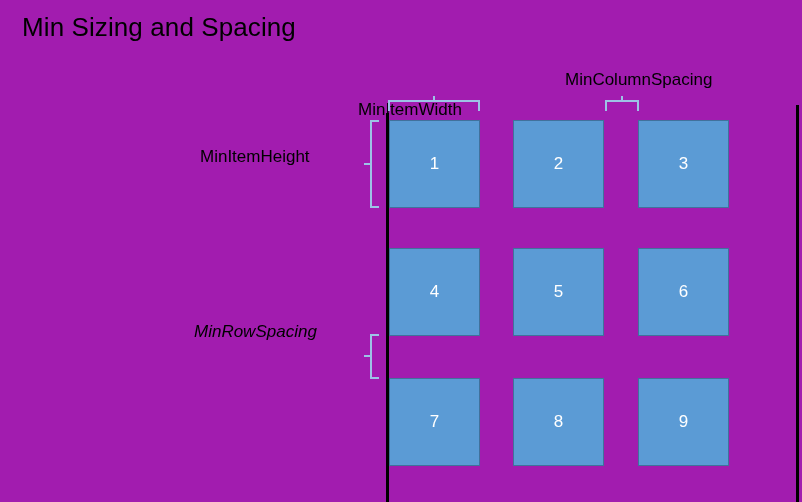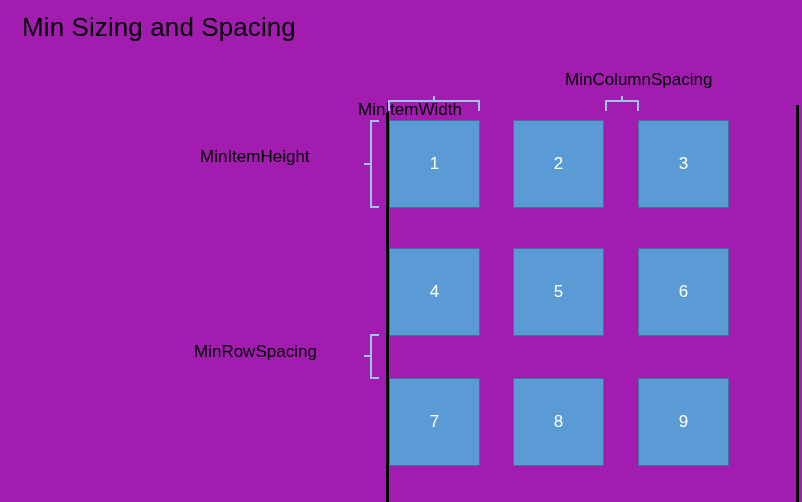--- a/index.html
+++ b/index.html
@@ -66,21 +66,21 @@
   
   .callout-label {
     position: absolute;
     font-size: 17px;
     color: #000000;
     white-space: nowrap;
   }
   #label-minitemwidth      { left: 358px; top: 70px; margin-top: 30px; }
   #label-mincolumnspacing  { left: 565px; top: 70px; }
   #label-minitemheight     { left: 200px; top: 147px; }
-  #label-minrowspacing     { left: 194px; top: 342px; }
+  #label-minrowspacing     { left: 194px; top: 322px; font-style: italic; }
 
   
   .bracket {
     position: absolute;
   }
   .bracket svg {
     display: block;
     overflow: visible;
   }
 </style>

